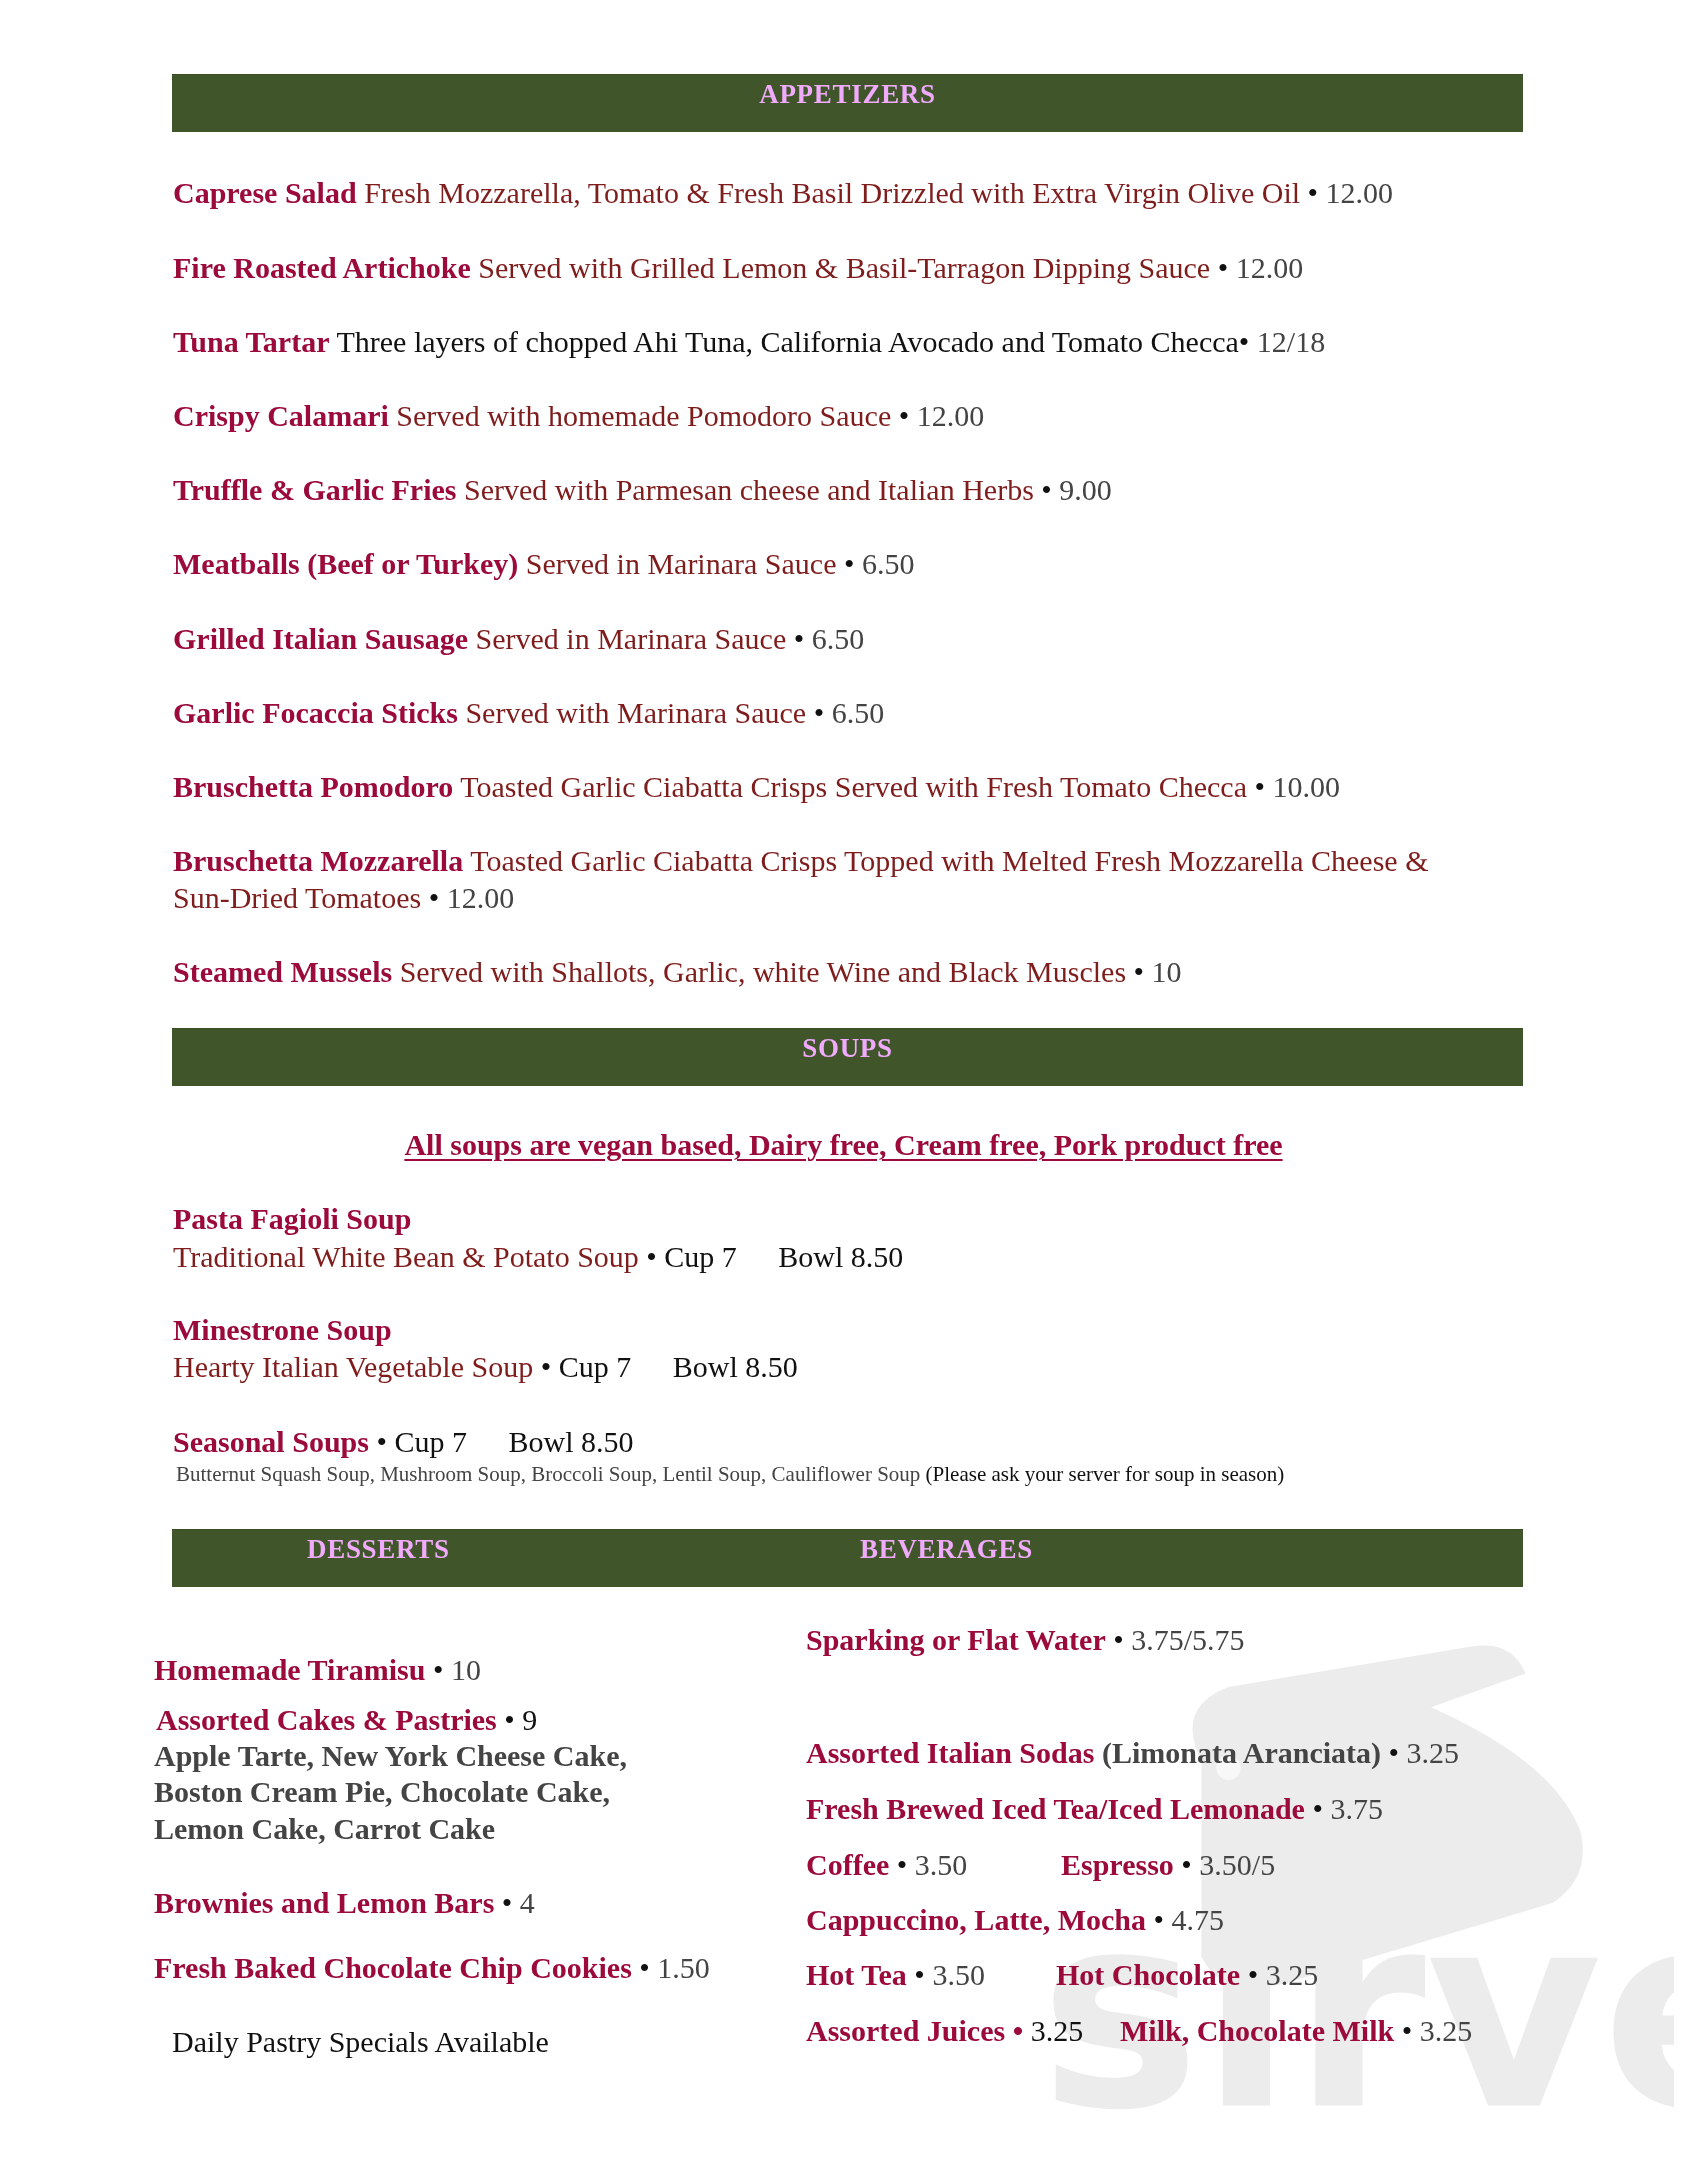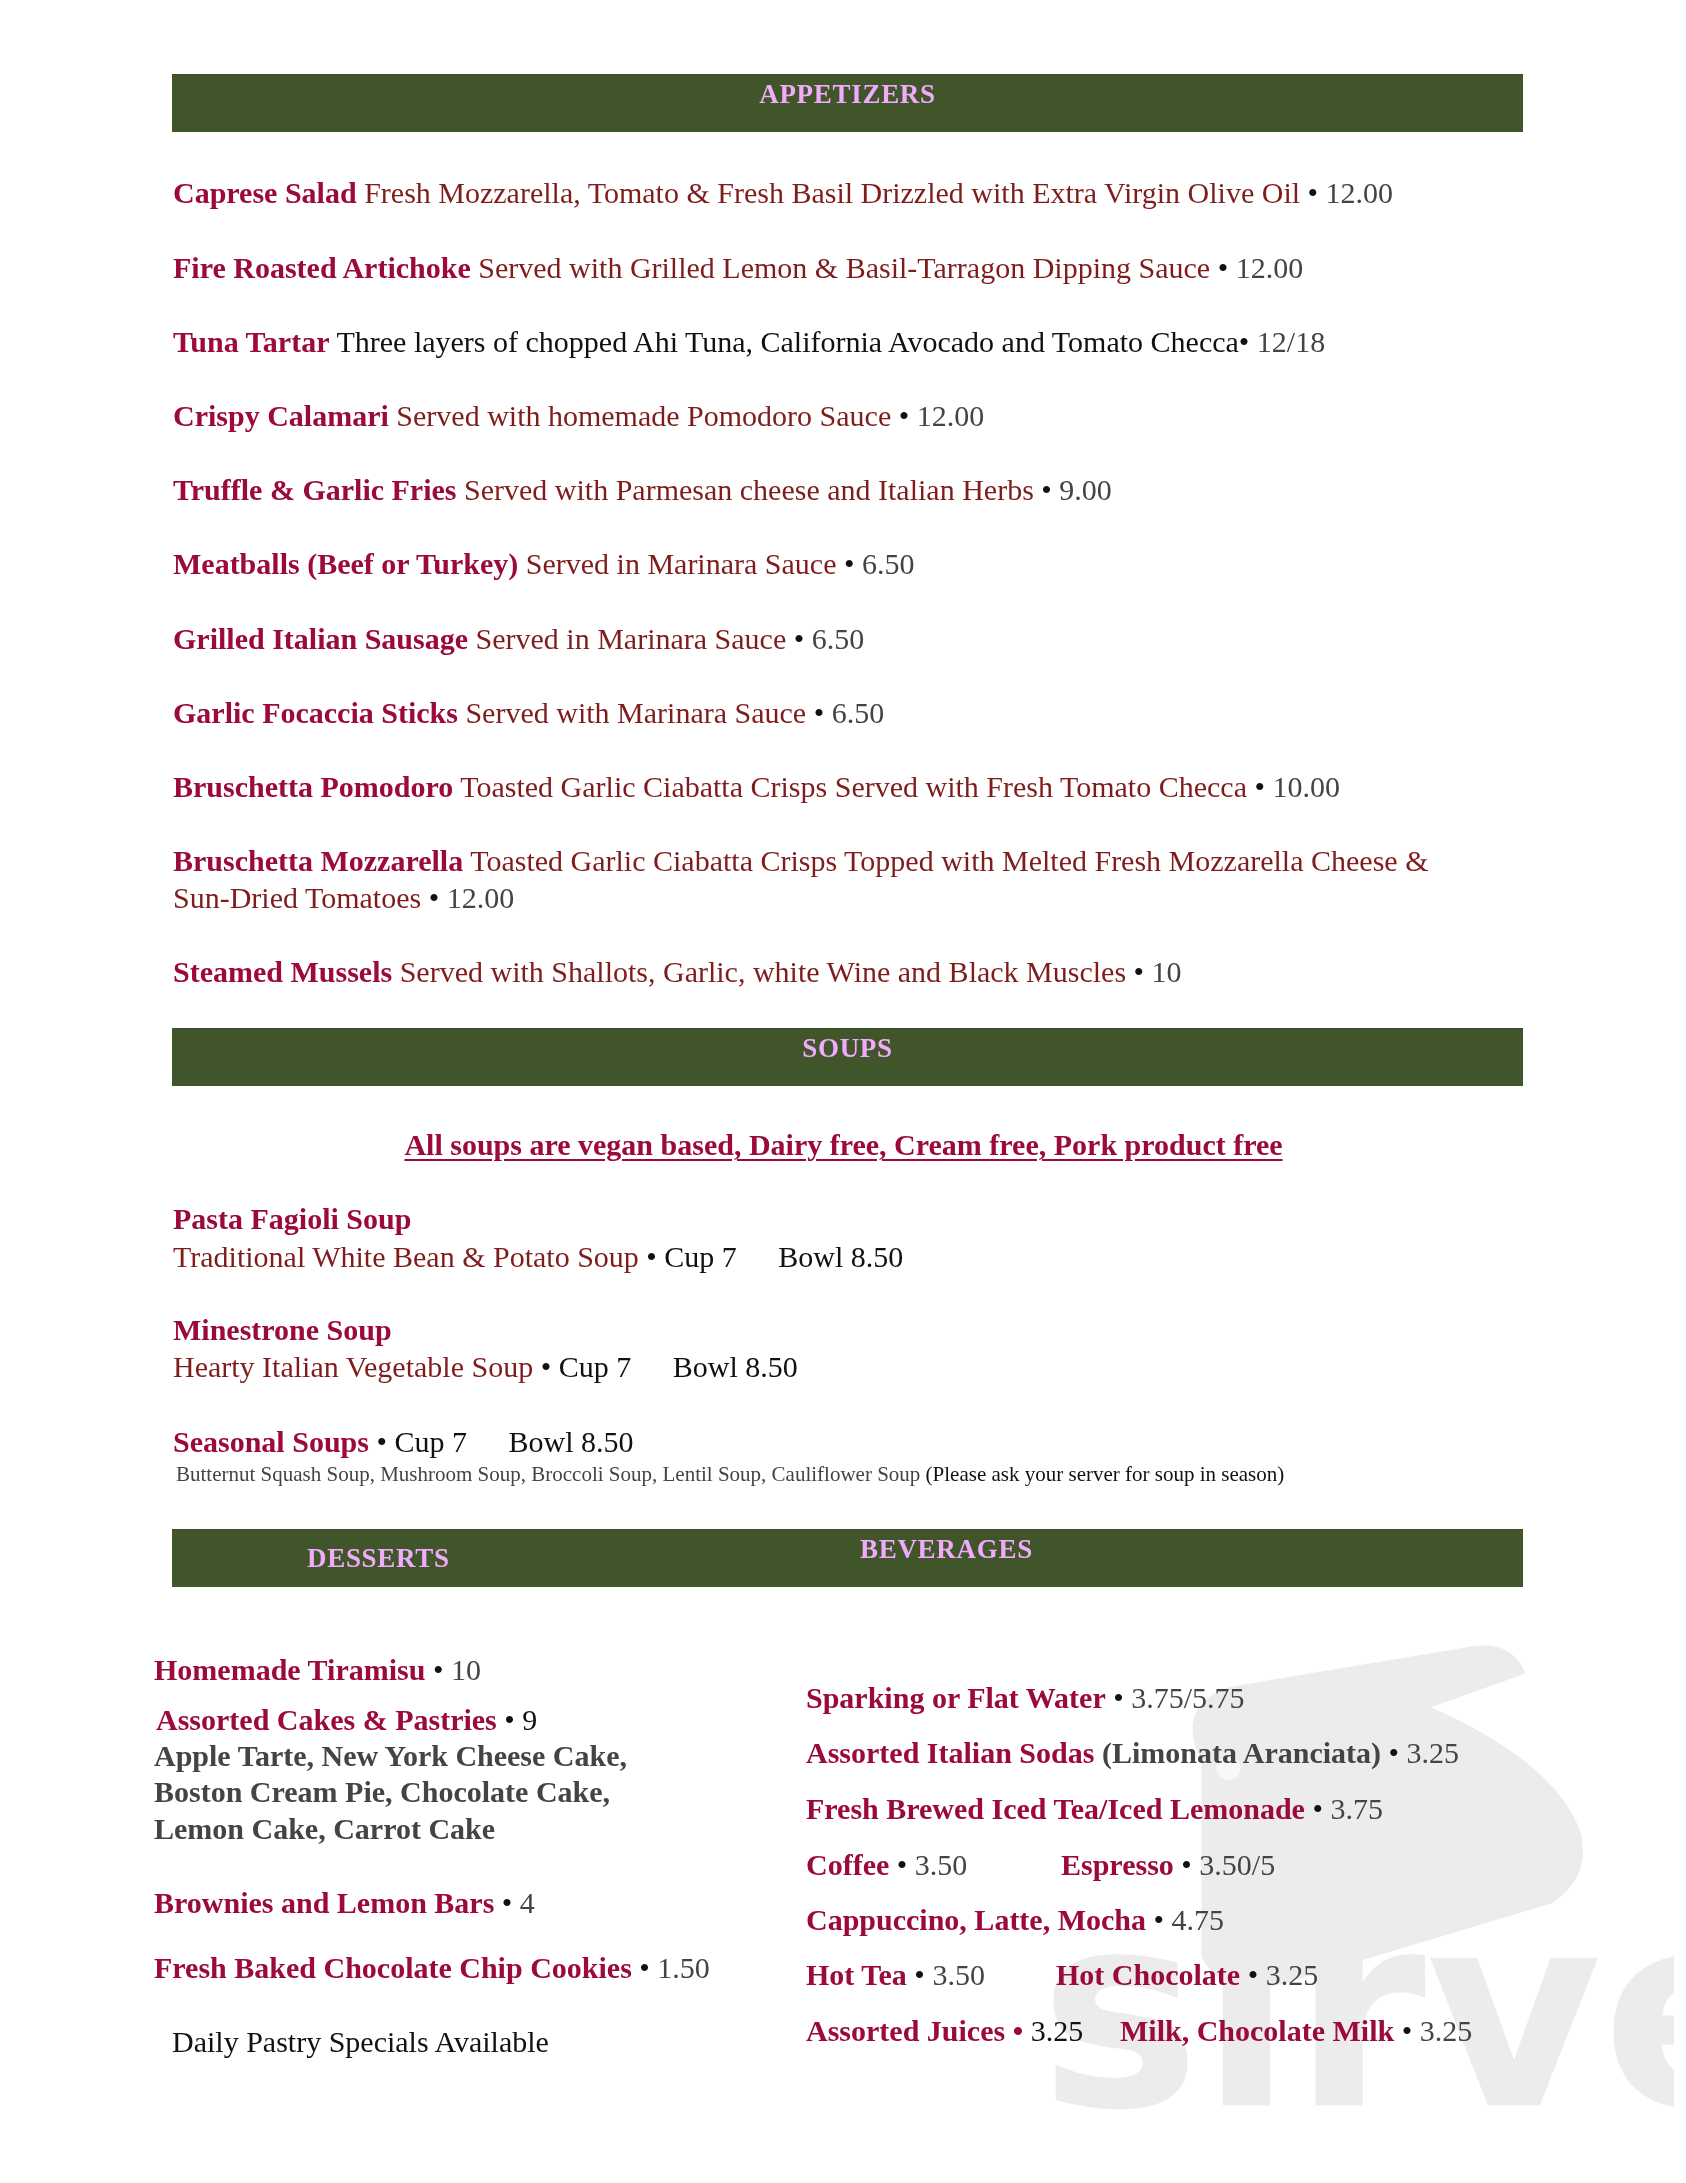--- a/index.html
+++ b/index.html
@@ -138,21 +138,21 @@
   <span class="bullet">•</span>
   <span class="dark">Cup 7</span>
   <span class="dark" style="margin-left:34px;">Bowl 8.50</span>
 </div>
 <div class="small" style="top:1462px;">
   <span>Butternut Squash Soup, Mushroom Soup, Broccoli Soup, Lentil Soup, Cauliflower Soup</span>
   <span class="dark">(Please ask your server for soup in season)</span>
 </div>
 
 <div class="banner" style="top:1529px;">
-  <span class="banner-title" style="left:135px;margin-top:9px;">DESSERTS</span>
+  <span class="banner-title" style="left:135px;">DESSERTS</span>
   <span class="banner-title" style="left:688px;">BEVERAGES</span>
 </div>
 
 <div class="col" style="left:154px;top:1652px;">
   <span class="name">Homemade Tiramisu</span>
   <span class="bullet">•</span>
   <span class="price">10</span>
 </div>
 <div class="col" style="left:156px;top:1702px;">
   <span class="name">Assorted Cakes &amp; Pastries</span>
@@ -167,21 +167,21 @@
   <span class="bullet">•</span>
   <span class="price">4</span>
 </div>
 <div class="col" style="left:154px;top:1950px;">
   <span class="name">Fresh Baked Chocolate Chip Cookies</span>
   <span class="bullet">•</span>
   <span class="price">1.50</span>
 </div>
 <div class="col dark" style="left:172px;top:2024px;">Daily Pastry Specials Available</div>
 
-<div class="col" style="left:806px;top:1680px;text-align:center;">
+<div class="col" style="left:806px;top:1622px;text-align:center;">
   <span class="name">Sparking or Flat Water</span>
   <span class="bullet">•</span>
   <span class="price">3.75/5.75</span>
 </div>
 <div class="col" style="left:806px;top:1735px;">
   <span class="name">Assorted Italian Sodas</span>
   <span class="cake-list">(Limonata Aranciata)</span>
   <span class="bullet">•</span>
   <span class="price">3.25</span>
 </div>

